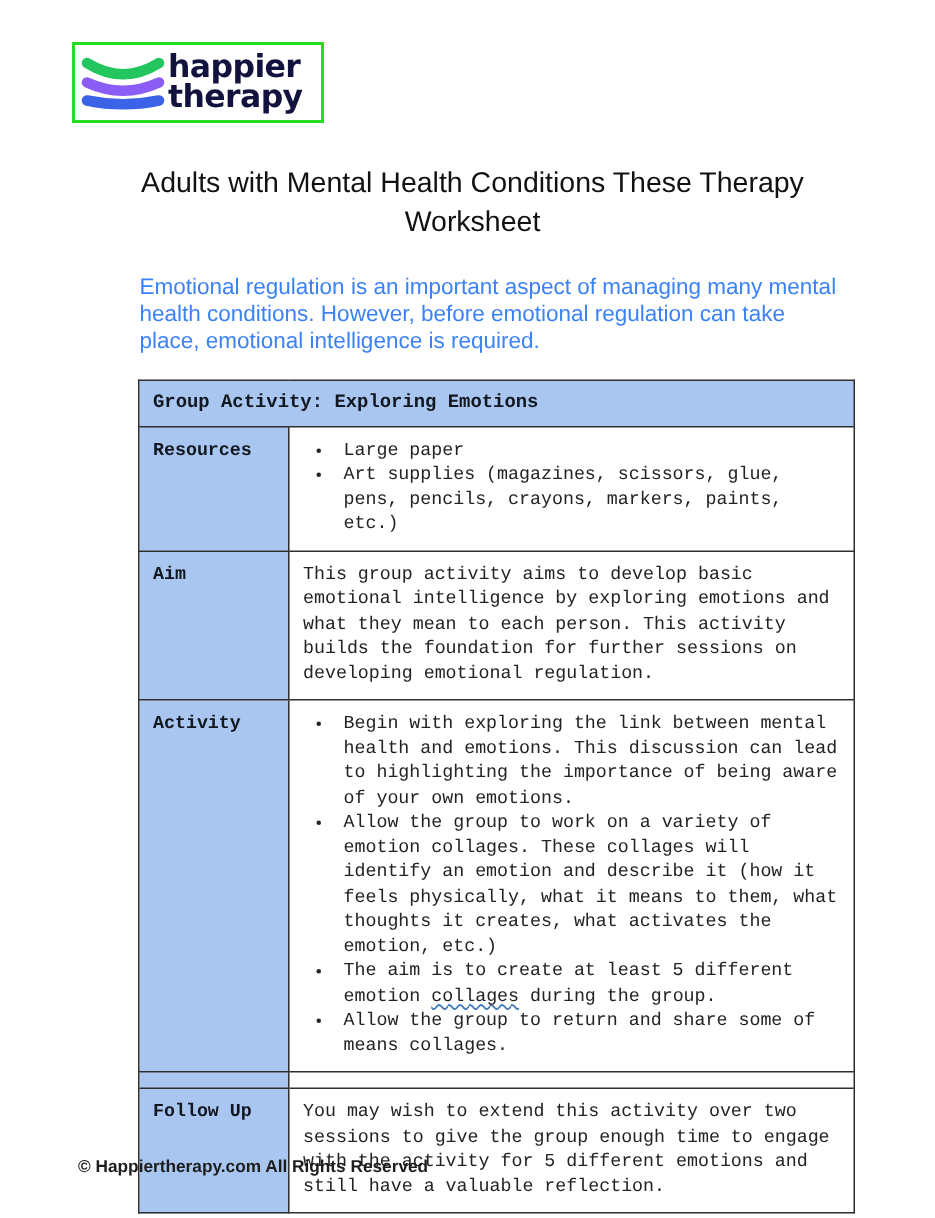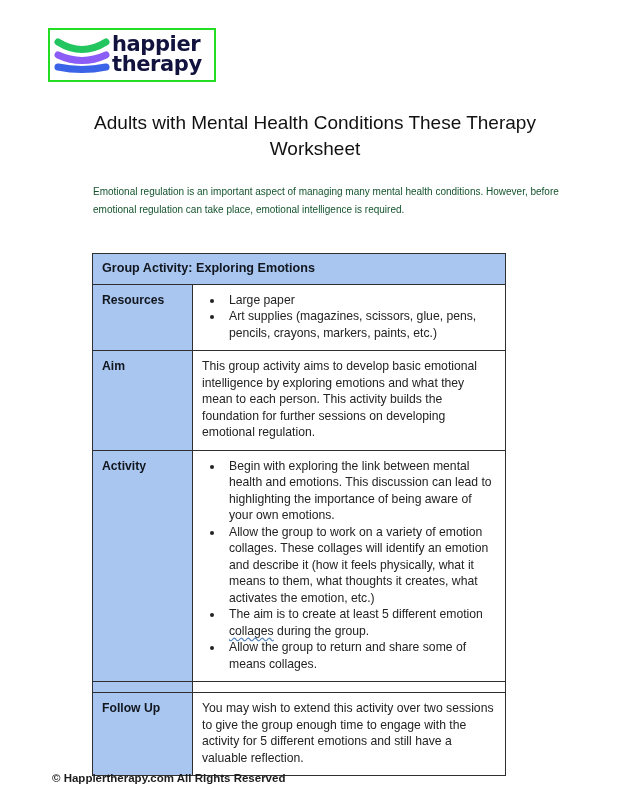--- a/index.html
+++ b/index.html
@@ -63,34 +63,35 @@
     color: #111111;
     font-weight: normal;
   }
 
   
   .intro {
     position: absolute;
     left: 93px;
     top: 183px;
     width: 470px;
-    font-size: 10px;
+    font-size: 15px;
     line-height: 18px;
-    color: #14532d;
+    color: #3b82f6;
   }
 
   
   .tbl {
     position: absolute;
     left: 92px;
     top: 253px;
-    width: 414px;
+    width: 478px;
     border-collapse: collapse;
     table-layout: fixed;
     font-size: 12.2px;
+    font-family: Liberation Mono, monospace;
   }
   .tbl td {
     border: 1px solid #2f2f2f;
     vertical-align: top;
     padding: 7px 9px 9px 9px;
     color: #232323;
     line-height: 16.5px;
   }
   .tbl td.label {
     width: 100px;

